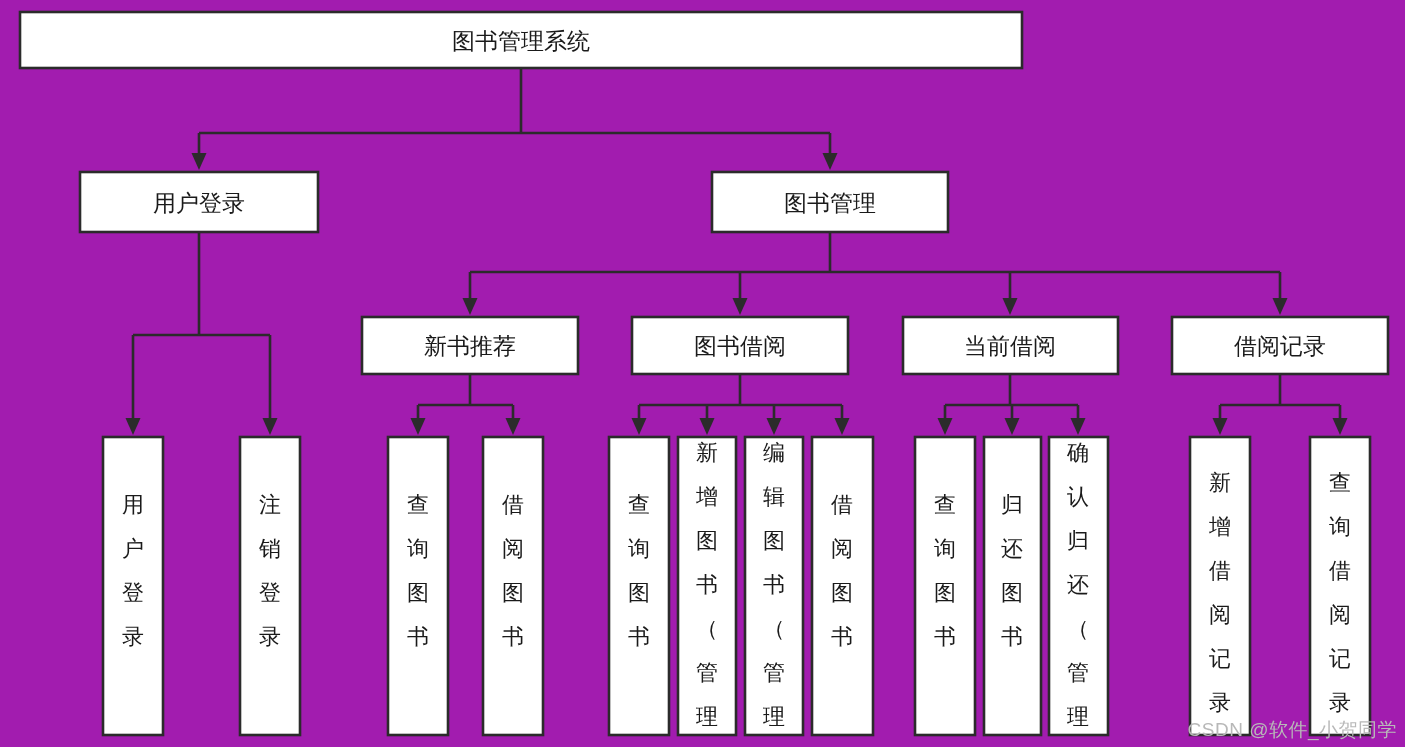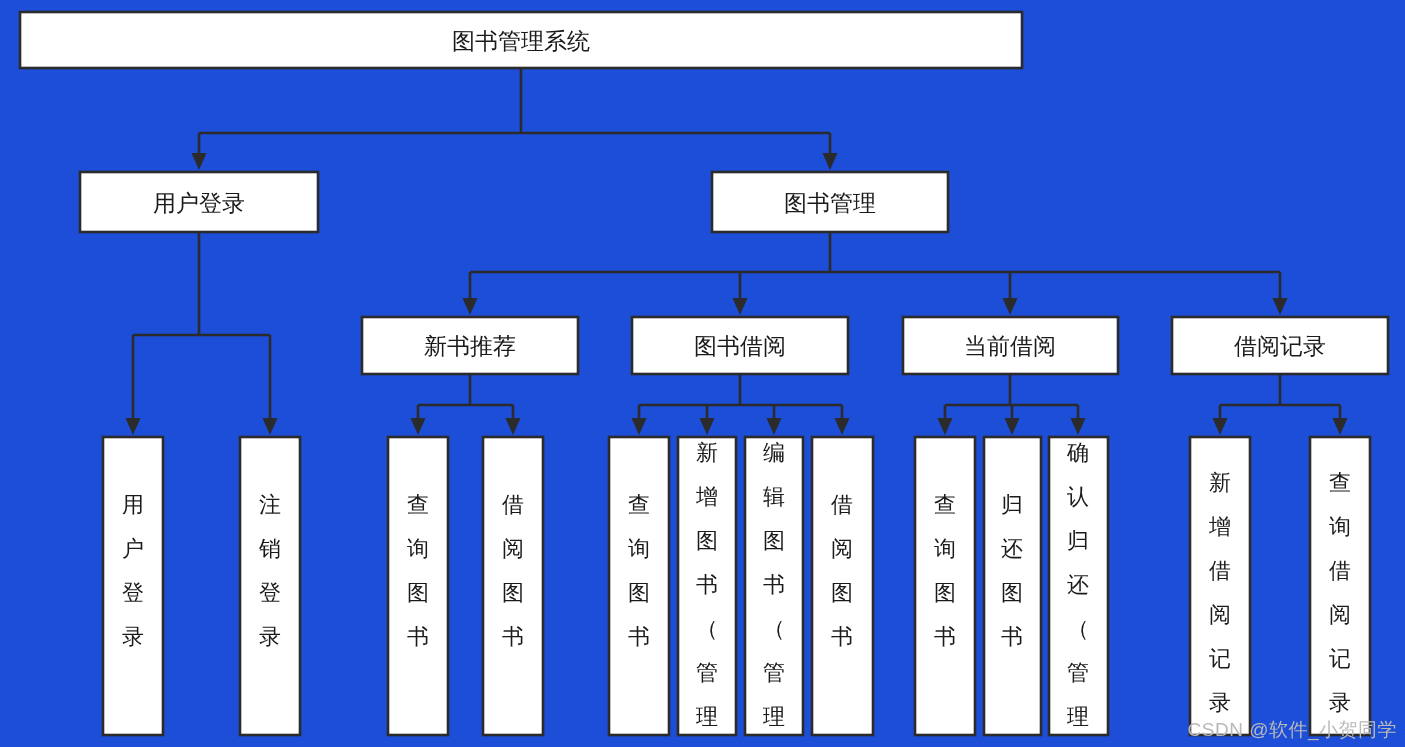--- a/index.html
+++ b/index.html
@@ -10,21 +10,21 @@
   body {
     width: 1405px;
     height: 747px;
     font-family: "Liberation Sans", "DejaVu Sans", sans-serif;
     overflow: hidden;
   }
   #diagram-root {
     position: relative;
     width: 1405px;
     height: 747px;
-    background: #1d4ed8;
+    background: #a21caf;
   }
   svg.diagram-svg {
     position: absolute;
     left: 0;
     top: 0;
     width: 1405px;
     height: 747px;
   }
   .node-box {
     fill: #ffffff;

